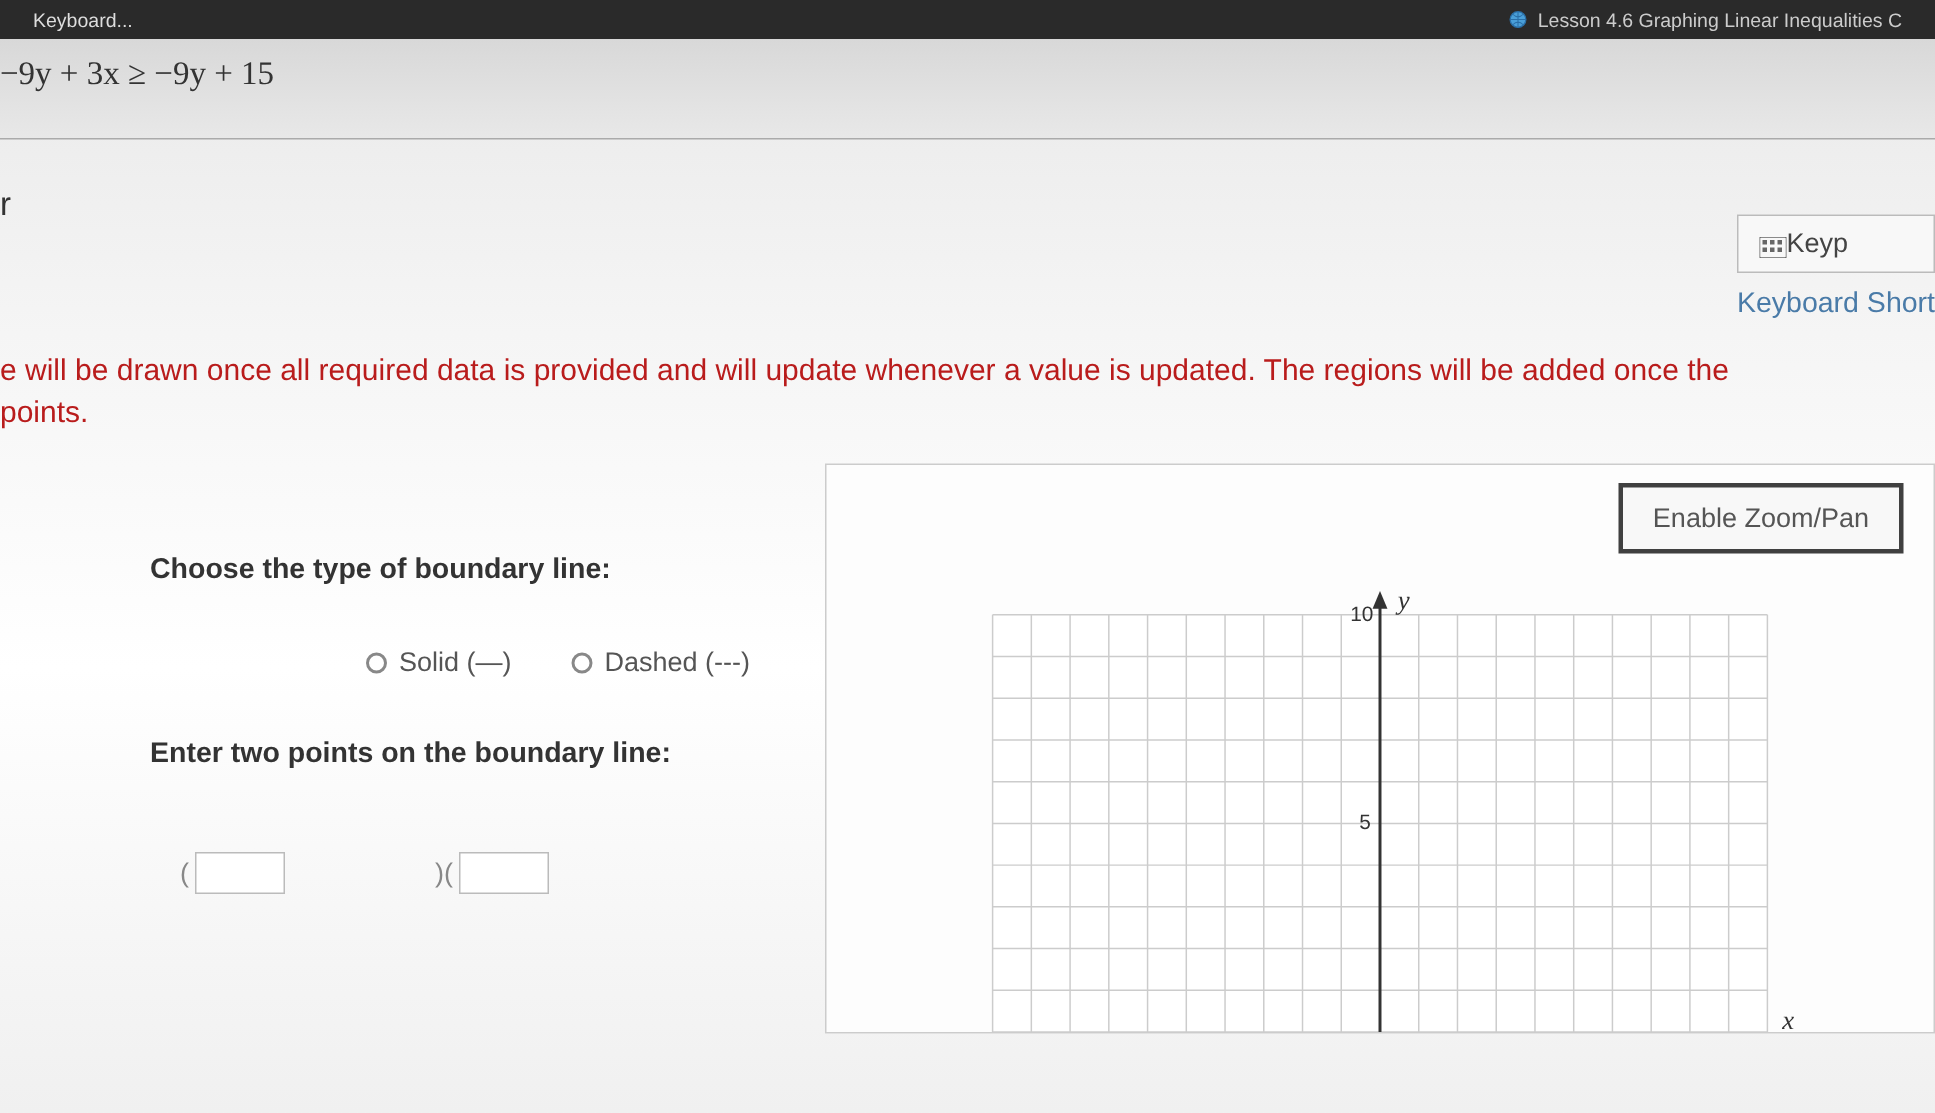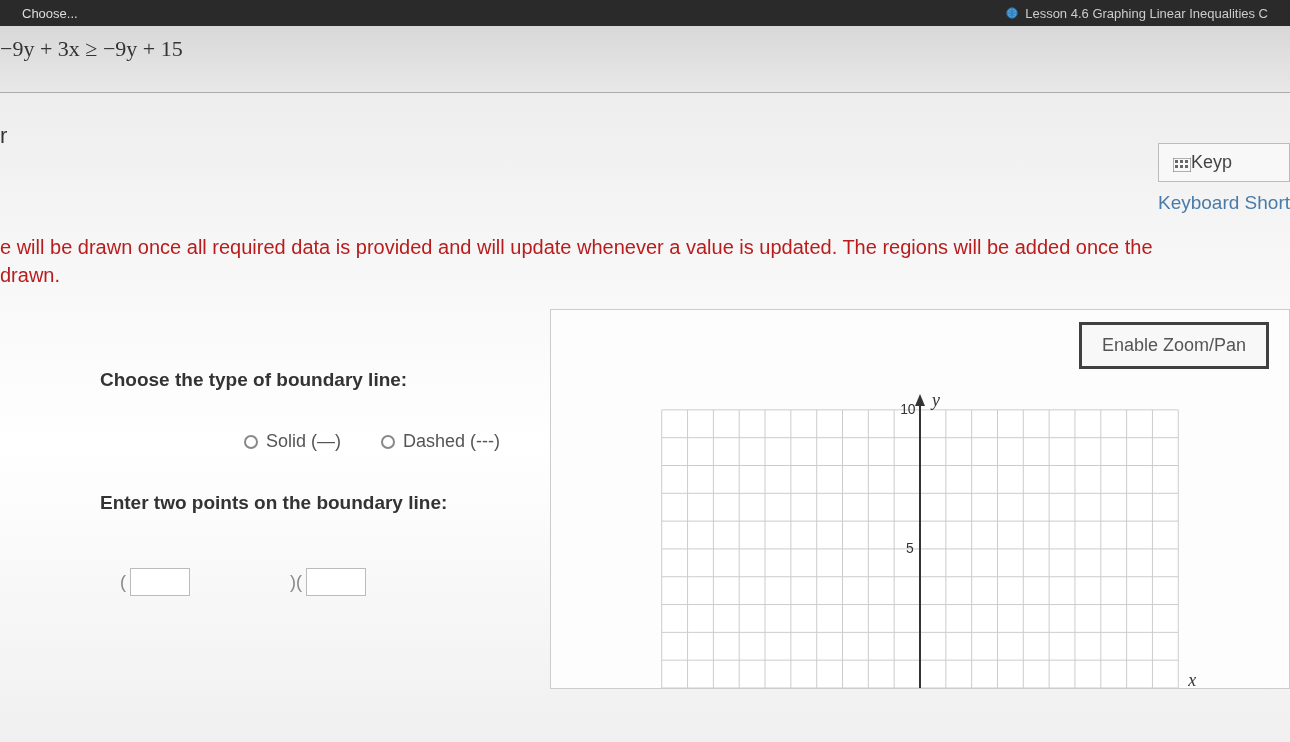--- a/index.html
+++ b/index.html
@@ -200,21 +200,21 @@
       width: 18px;
       height: 14px;
       display: inline-block;
     }
   </style>
 </head>
 <body>
 
 <div class="top-bar">
   <div class="tab-item">
-    <span>Choose...</span>
+    <span>Keyboard...</span>
   </div>
   <div class="tab-item right">
     <span class="tab-icon">
       <svg viewBox="0 0 16 16">
           <circle cx="8" cy="8" r="6" fill="#4a9fd8" stroke="#2a6fa8" stroke-width="1"></circle>
           <path d="M2 8 h12 M8 2 v12 M4 4 Q8 8 12 4 M4 12 Q8 8 12 12" stroke="#2a6fa8" stroke-width="0.8" fill="none"></path>
         </svg>
     </span>
     <span>Lesson 4.6 Graphing Linear Inequalities C</span>
   </div>
@@ -242,21 +242,21 @@
             <rect x="12" y="7" width="3" height="3" fill="#666"></rect>
           </svg>
       </span>
       <span>Keyp</span>
     </div>
     <div class="keyboard-short">Keyboard Short</div>
   </div>
 
   <div class="instruction-text">
     <span>e will be drawn once all required data is provided and will update whenever a value is updated. The regions will be added once the</span><br>
-    <span>drawn.</span>
+    <span>points.</span>
   </div>
 
   <div class="main-area">
     <div class="left-panel">
       <div class="boundary-title">Choose the type of boundary line:</div>
       <div class="radio-row">
         <div class="radio-option">
           <span class="radio-circle"></span>
           <span>Solid (—)</span>
         </div>

